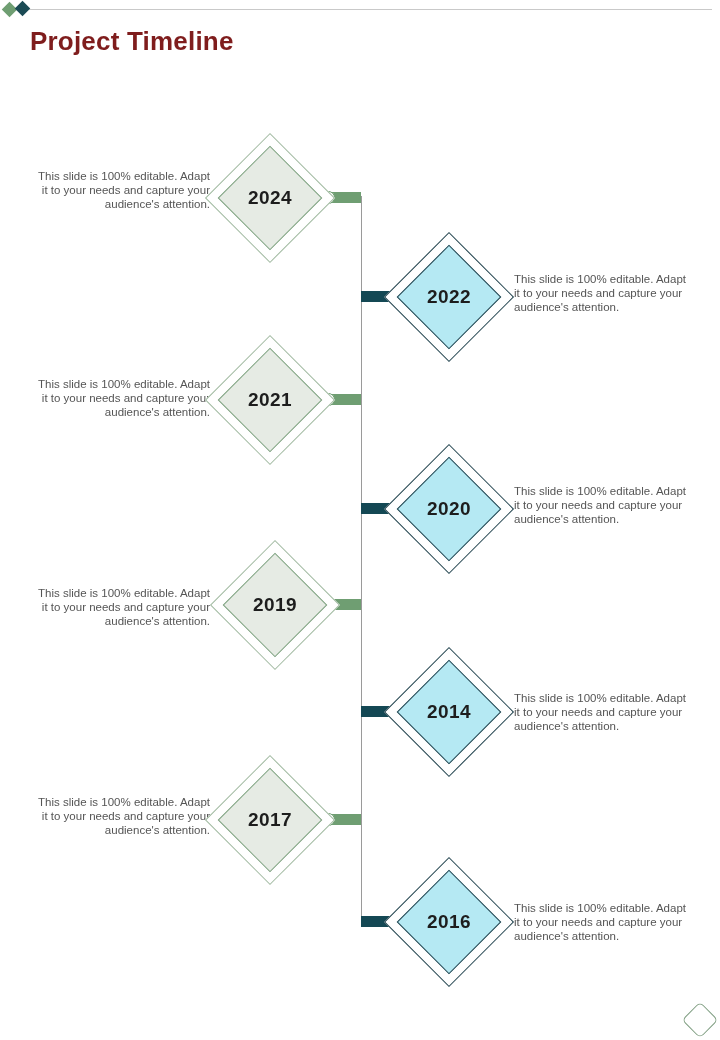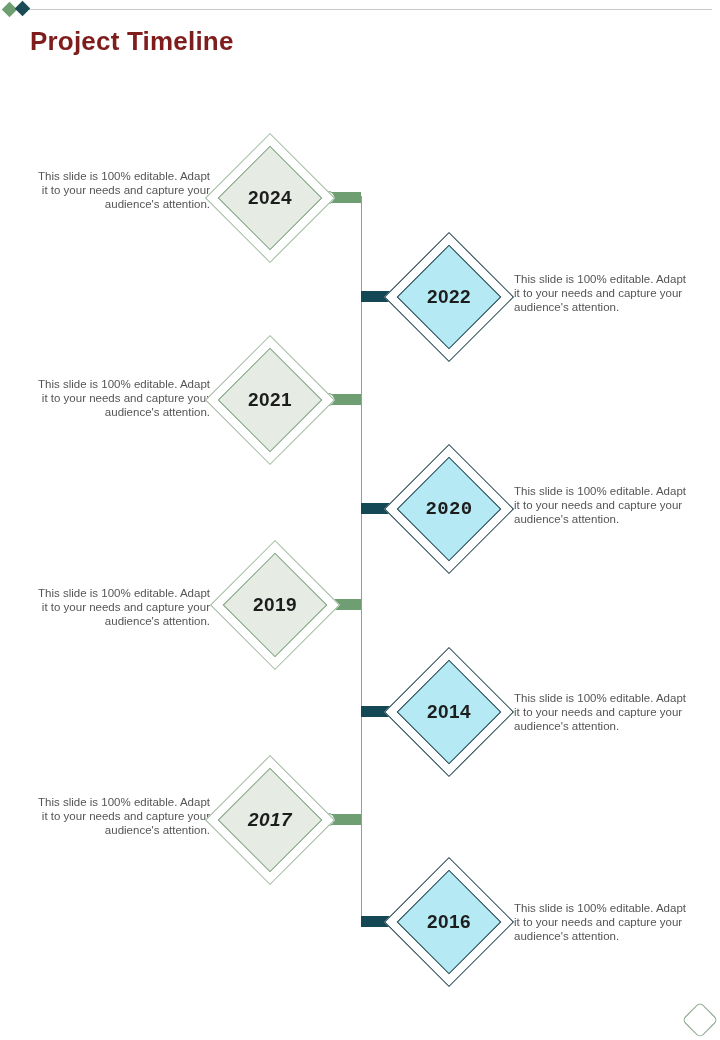--- a/index.html
+++ b/index.html
@@ -183,21 +183,21 @@
   <div class="dia-outer"></div>
   <div class="dia-inner"></div>
   <div class="node-year">2021</div>
 </div>
 
 <div class="desc left-align" style="left:514px; top:484px;">This slide is 100% editable. Adapt it to your needs and capture your audience's attention.</div>
 <div class="connector teal" style="left:361px; top:503px; width:39px;">
   <div class="bar"></div>
   <div class="knob"></div>
 </div>
-<div class="node blue" style="left:403px; top:463px;font-family:Liberation Mono, monospace;">
+<div class="node blue" style="left:403px; top:463px;">
   <div class="dia-outer"></div>
   <div class="dia-inner"></div>
   <div class="node-year">2020</div>
 </div>
 
 <div class="desc right-align" style="left:32px; top:586px;">This slide is 100% editable. Adapt it to your needs and capture your audience's attention.</div>
 <div class="connector green" style="left:322px; top:599px; width:39px;">
   <div class="bar"></div>
   <div class="knob"></div>
 </div>
@@ -216,21 +216,21 @@
   <div class="dia-outer"></div>
   <div class="dia-inner"></div>
   <div class="node-year">2014</div>
 </div>
 
 <div class="desc right-align" style="left:32px; top:795px;">This slide is 100% editable. Adapt it to your needs and capture your audience's attention.</div>
 <div class="connector green" style="left:322px; top:814px; width:39px;">
   <div class="bar"></div>
   <div class="knob"></div>
 </div>
-<div class="node green" style="left:224px; top:774px;font-style:italic;">
+<div class="node green" style="left:224px; top:774px;">
   <div class="dia-outer"></div>
   <div class="dia-inner"></div>
   <div class="node-year">2017</div>
 </div>
 
 <div class="desc left-align" style="left:514px; top:901px;">This slide is 100% editable. Adapt it to your needs and capture your audience's attention.</div>
 <div class="connector teal" style="left:361px; top:916px; width:39px;">
   <div class="bar"></div>
   <div class="knob"></div>
 </div>

